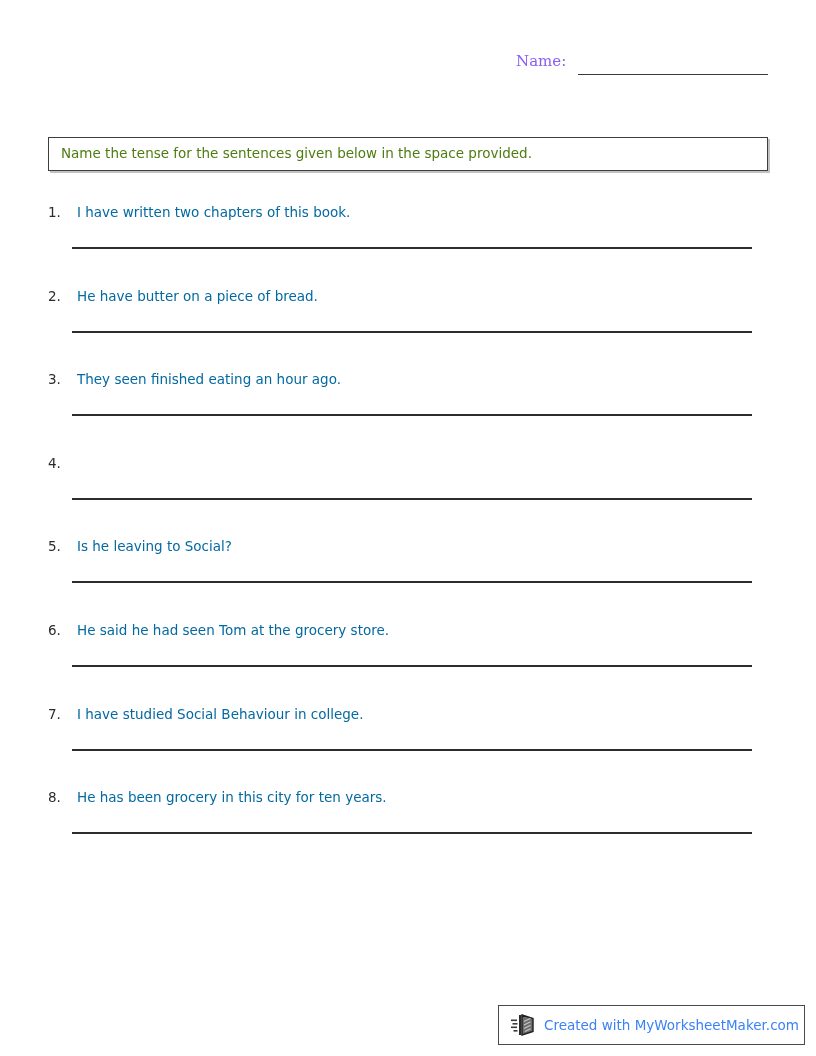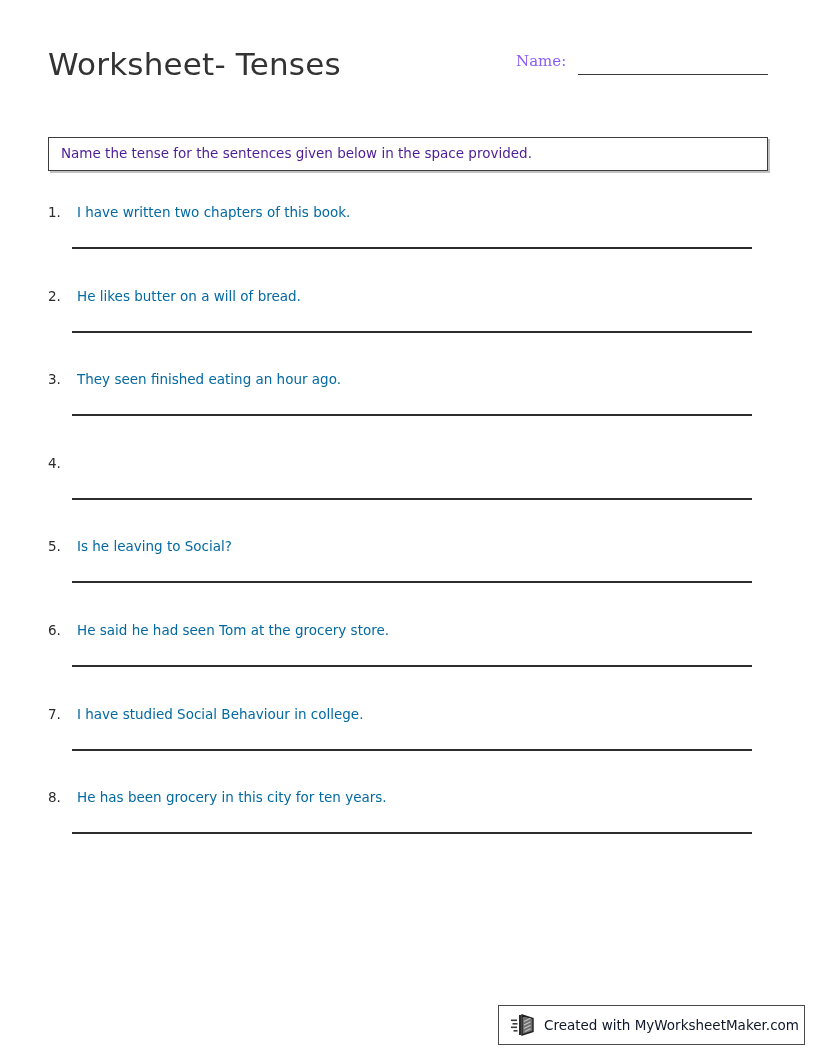--- a/index.html
+++ b/index.html
@@ -78,21 +78,21 @@
     background: #ffffff;
     box-shadow: 2px 2px 0 0 rgba(120,120,120,0.45);
     box-sizing: border-box;
     display: flex;
     align-items: center;
   }
   .instruction-text {
     padding-left: 12px;
     font-family: "DejaVu Sans", sans-serif;
     font-size: 13.5px;
-    color: #4c1d95;
+    color: #4d7c0f;
     line-height: 1;
     white-space: nowrap;
   }
 
   
   .questions {
     position: absolute;
     left: 0;
     top: 198px;
     width: 816px;
@@ -147,31 +147,30 @@
   .brand-logo {
     width: 26px;
     height: 24px;
     flex: 0 0 auto;
     display: block;
     margin-right: 7px;
   }
   .footer-text {
     font-family: "DejaVu Sans", sans-serif;
     font-size: 13.5px;
-    color: #0f172a;
+    color: #3b82f6;
     white-space: nowrap;
   }
 </style>
 </head>
 <body>
 
 <div class="page">
 
   <div class="header">
-    <div class="worksheet-title">Worksheet- Tenses</div>
 
     <div class="name-block">
       <span class="name-label">Name:</span>
       <div class="name-rule"></div>
     </div>
   </div>
 
   <div class="instruction-box">
     <span class="instruction-text">Name the tense for the sentences given below in the space provided.</span>
   </div>
@@ -182,21 +181,21 @@
       <div class="q-row">
         <span class="q-number">1.</span>
         <span class="q-text">I have written two chapters of this book.</span>
       </div>
       <div class="answer-rule"></div>
     </div>
 
     <div class="question-item">
       <div class="q-row">
         <span class="q-number">2.</span>
-        <span class="q-text">He likes butter on a will of bread.</span>
+        <span class="q-text">He have butter on a piece of bread.</span>
       </div>
       <div class="answer-rule"></div>
     </div>
 
     <div class="question-item">
       <div class="q-row">
         <span class="q-number">3.</span>
         <span class="q-text">They seen finished eating an hour ago.</span>
       </div>
       <div class="answer-rule"></div>

